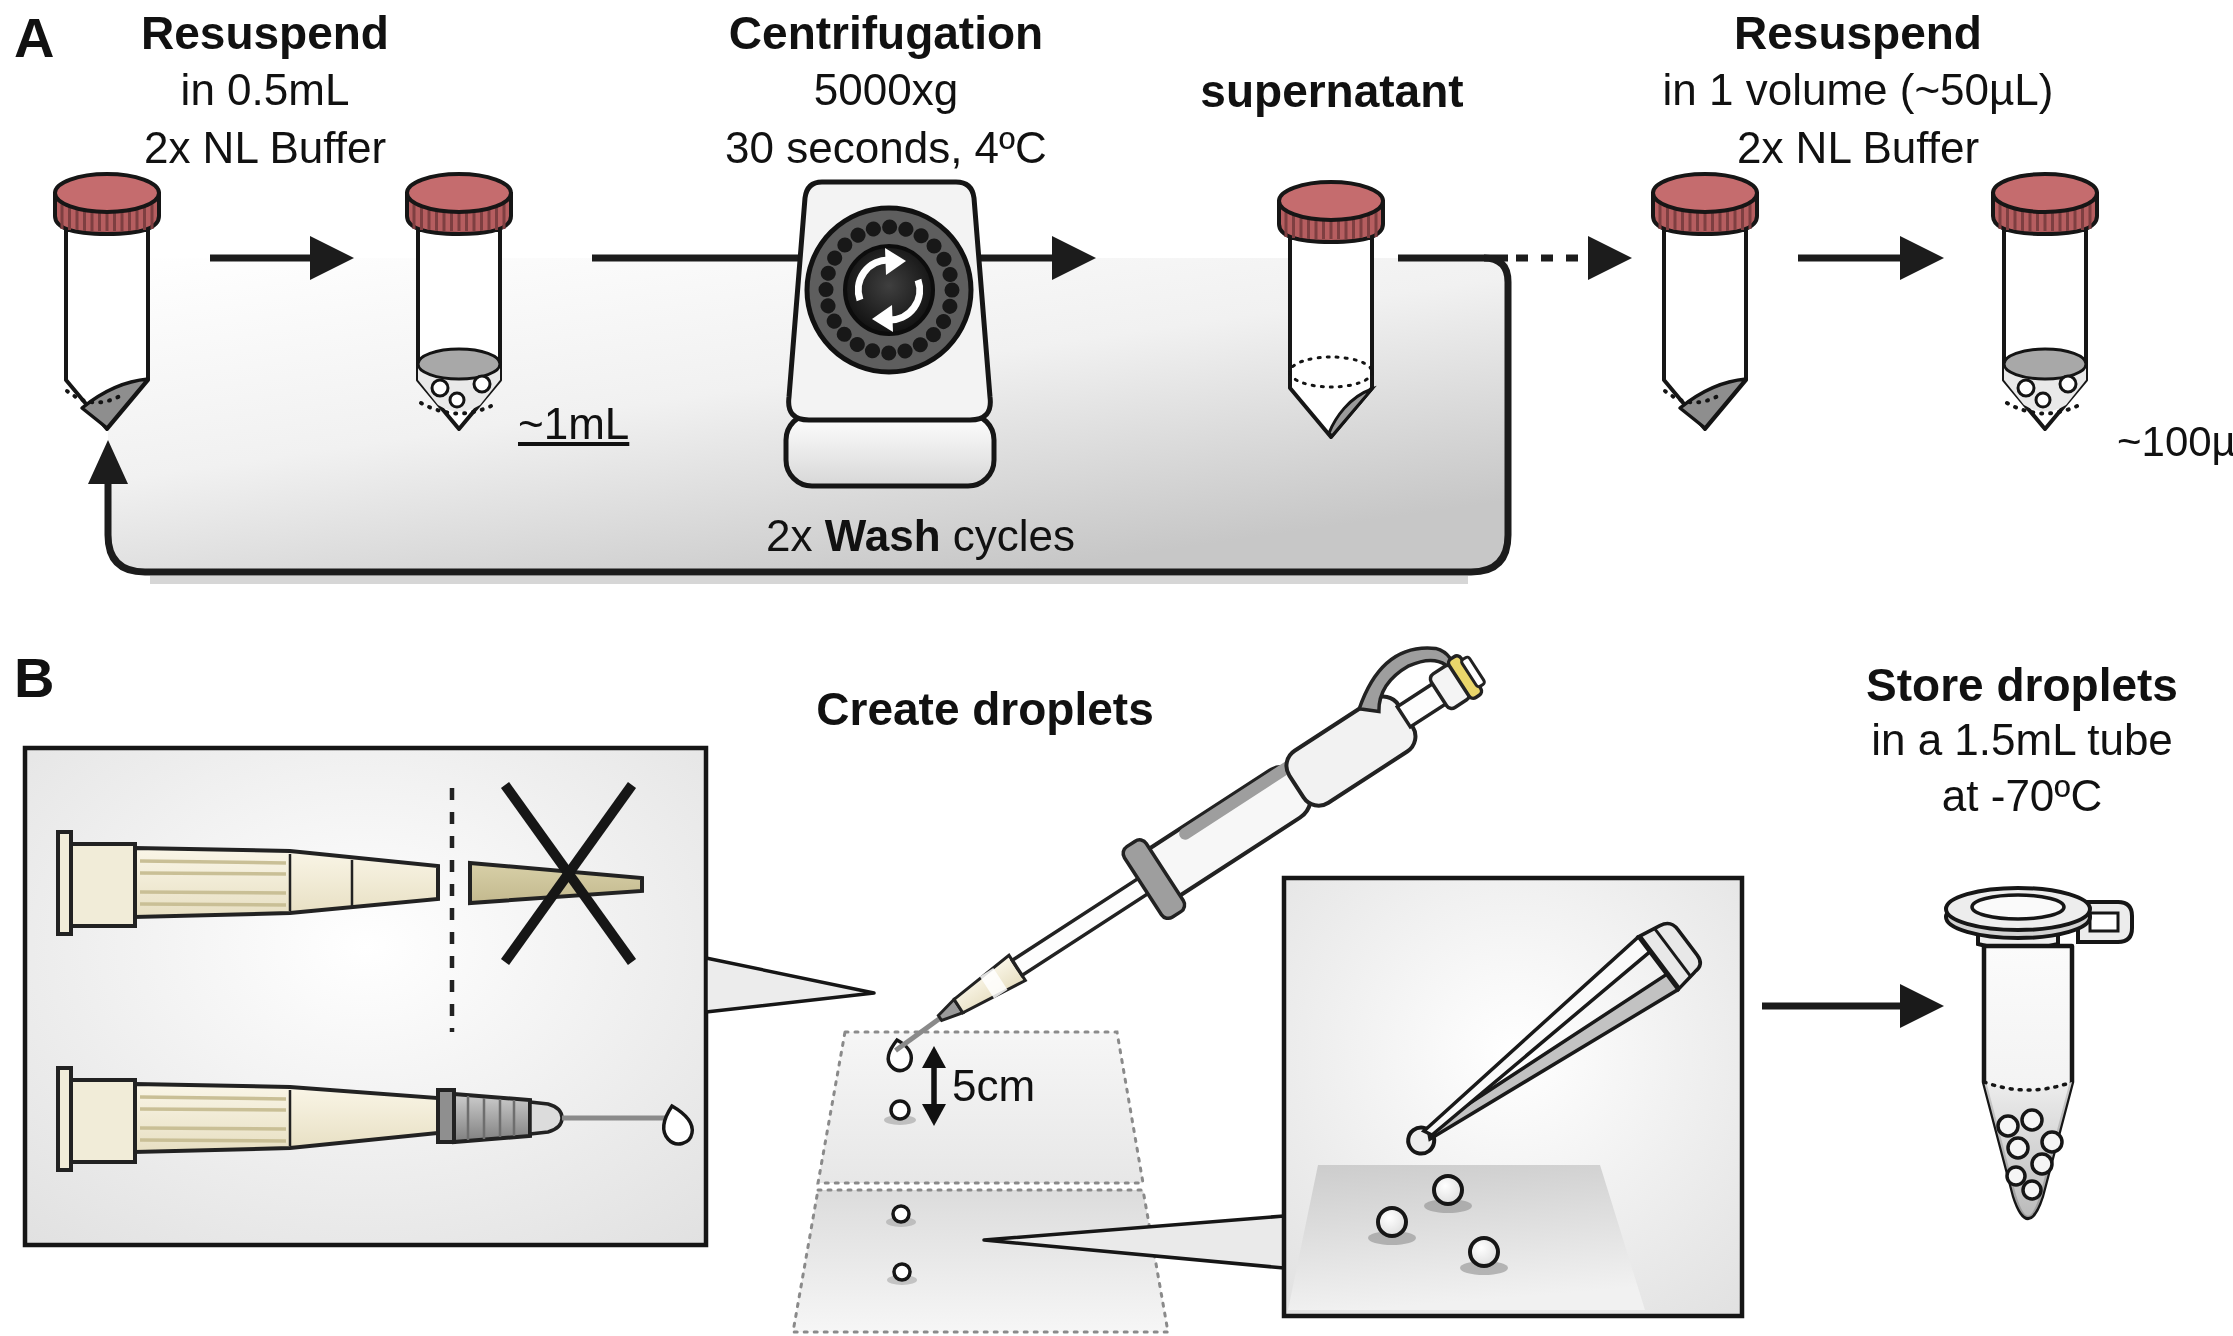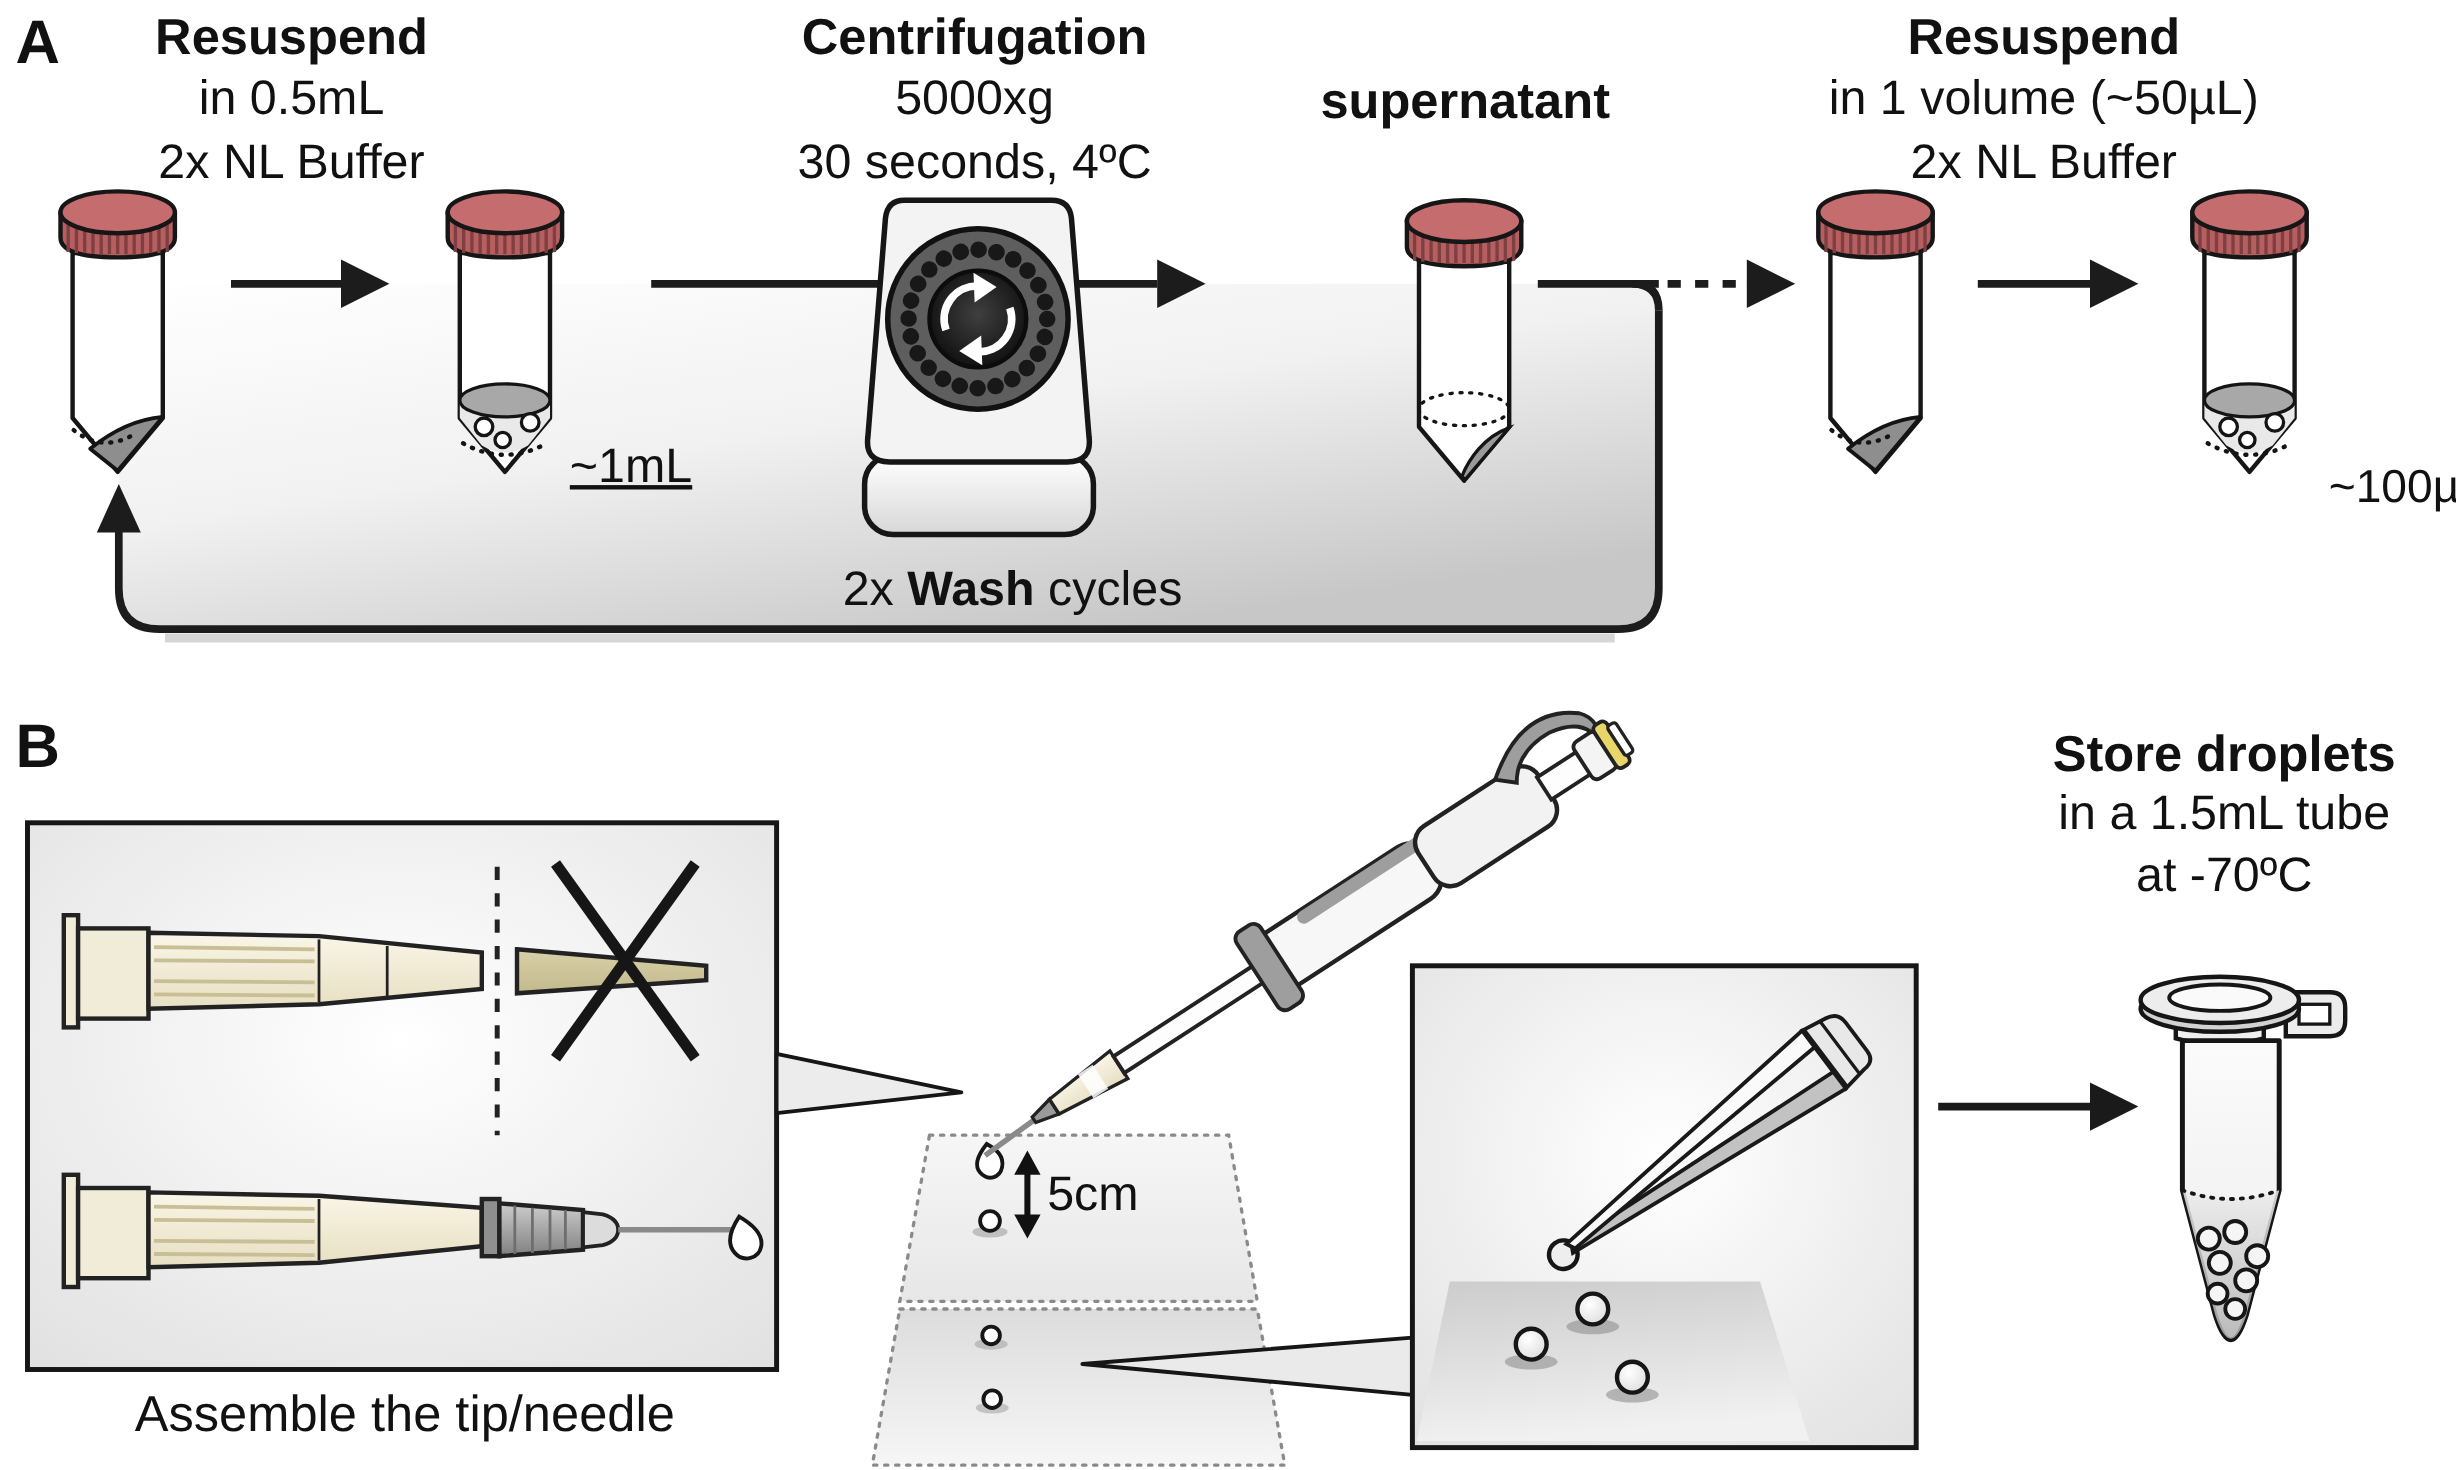--- a/index.html
+++ b/index.html
@@ -310,22 +310,22 @@
 <div class="t ctr" style="left:1558px;top:64px;width:600px;font-size:44px;">in 1 volume (~50µL)</div>
 <div class="t ctr" style="left:1558px;top:122px;width:600px;font-size:44px;">2x NL Buffer</div>
 
 <div class="t" style="left:518px;top:398px;font-size:44px;text-decoration:underline;">~1mL</div>
 <div class="t" style="left:2086px;top:417px;font-size:42px;margin-left:31px;">~100µL</div>
 
 <div class="t ctr" style="left:575px;top:510px;width:500px;font-size:44px;text-align:right;"><span>2x </span><span class="b">Wash</span><span> cycles</span></div>
 
 <div class="t b" style="left:14px;top:644px;font-size:56px;">B</div>
 
+<div class="t b ctr" style="left:685px;top:682px;width:600px;font-size:46px;">Create droplets</div>
 
 <div class="t" style="left:952px;top:1060px;font-size:44px;">5cm</div>
 
-<div class="t ctr" style="left:68px;top:1258px;width:600px;font-size:46px;">Assemble the tip/needle</div>
 
 <div class="t b ctr" style="left:1722px;top:658px;width:600px;font-size:46px;">Store droplets</div>
 <div class="t ctr" style="left:1722px;top:714px;width:600px;font-size:44px;">in a 1.5mL tube</div>
 <div class="t ctr" style="left:1722px;top:770px;width:600px;font-size:44px;">at -70ºC</div>
 
 </div>
 
 </body></html>

